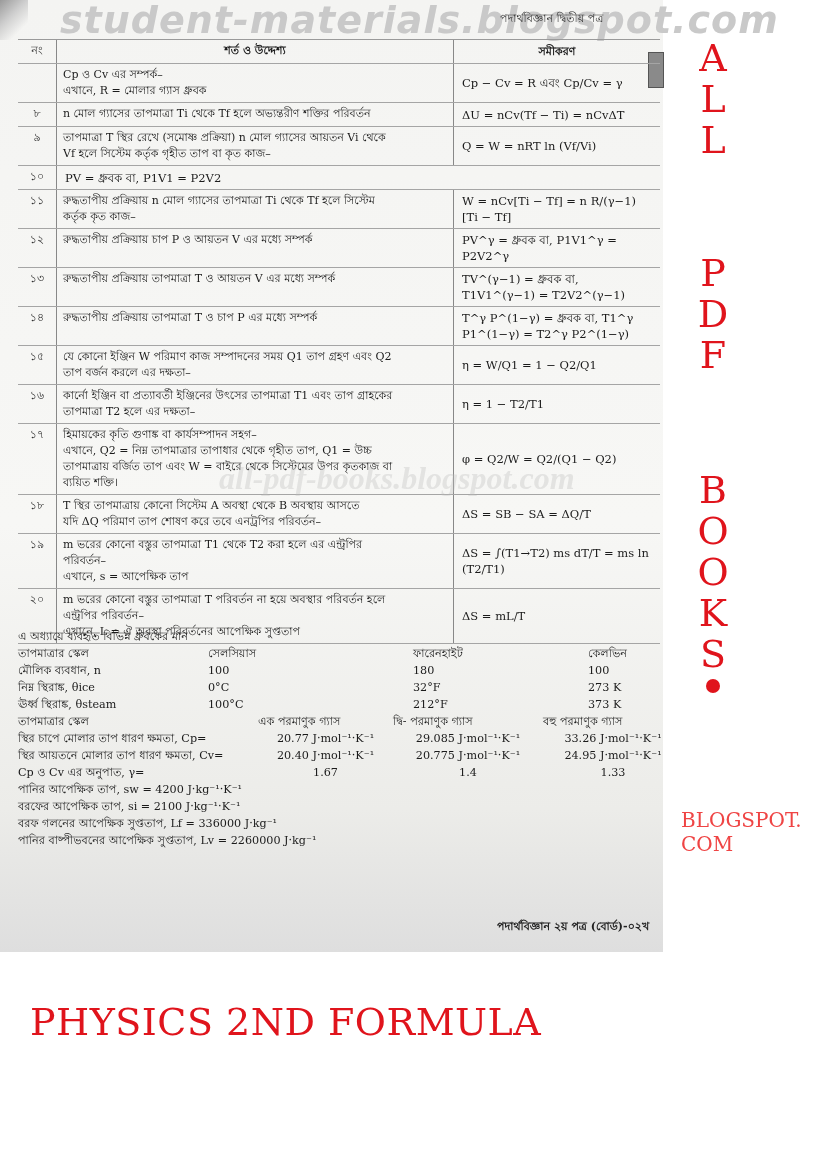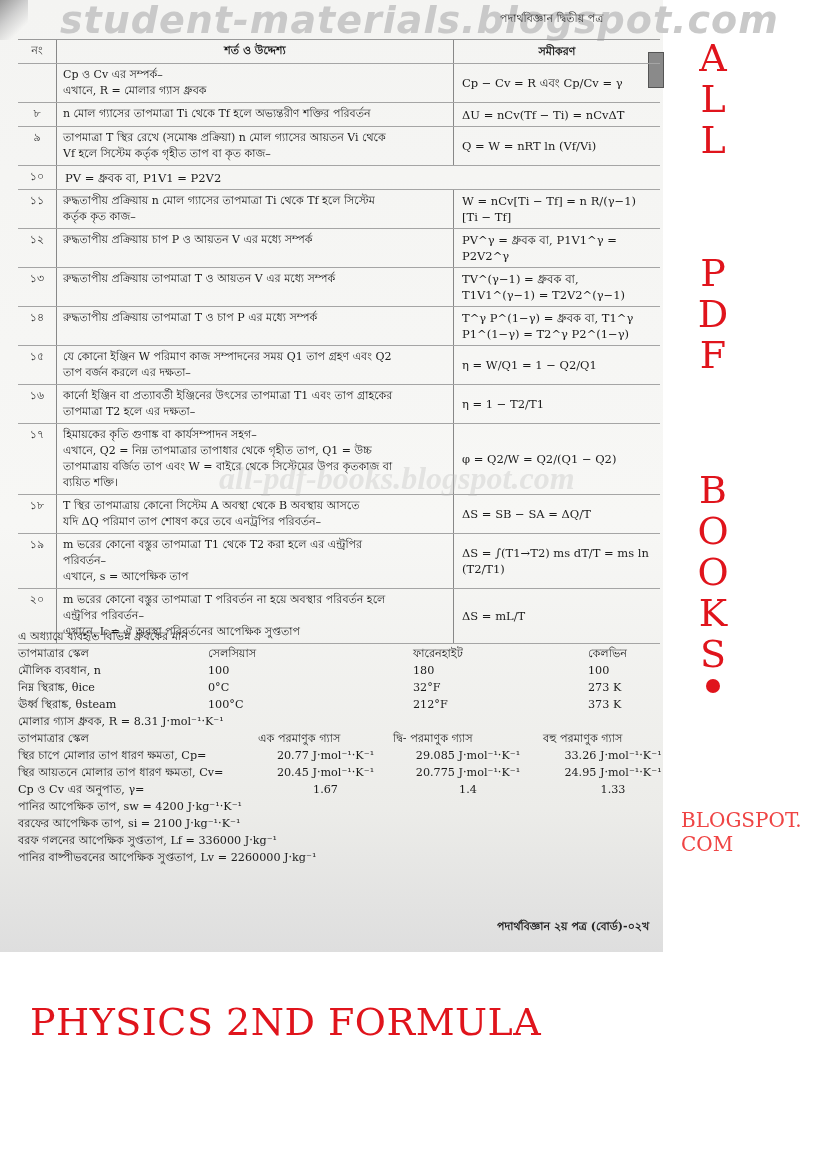--- a/index.html
+++ b/index.html
@@ -217,37 +217,36 @@
           <div>32°F</div>
           <div>273 K</div>
         </div>
         <div class="grid4">
           <div>ঊর্ধ্ব স্থিরাঙ্ক, θsteam</div>
           <div>100°C</div>
           <div>212°F</div>
           <div>373 K</div>
         </div>
       </div>
-    <div class="const-line">মোলার গ্যাস ধ্রুবক, R = 8.31 J·mol⁻¹·K⁻¹</div>
     <div id="heat-grid">
         <div class="grid4b">
           <div>তাপমাত্রার স্কেল</div>
           <div>এক পরমাণুক গ্যাস</div>
           <div>দ্বি- পরমাণুক গ্যাস</div>
           <div>বহু পরমাণুক গ্যাস</div>
         </div>
         <div class="grid4b">
           <div>স্থির চাপে মোলার তাপ ধারণ ক্ষমতা, Cp=</div>
           <div class="center">20.77 J·mol⁻¹·K⁻¹</div>
           <div class="center">29.085 J·mol⁻¹·K⁻¹</div>
           <div class="center">33.26 J·mol⁻¹·K⁻¹</div>
         </div>
         <div class="grid4b">
           <div>স্থির আয়তনে মোলার তাপ ধারণ ক্ষমতা, Cv=</div>
-          <div class="center">20.45 J·mol⁻¹·K⁻¹</div>
+          <div class="center">20.40 J·mol⁻¹·K⁻¹</div>
           <div class="center">20.775 J·mol⁻¹·K⁻¹</div>
           <div class="center">24.95 J·mol⁻¹·K⁻¹</div>
         </div>
         <div class="grid4b">
           <div>Cp ও Cv এর অনুপাত, γ=</div>
           <div class="center">1.67</div>
           <div class="center">1.4</div>
           <div class="center">1.33</div>
         </div>
       </div>

